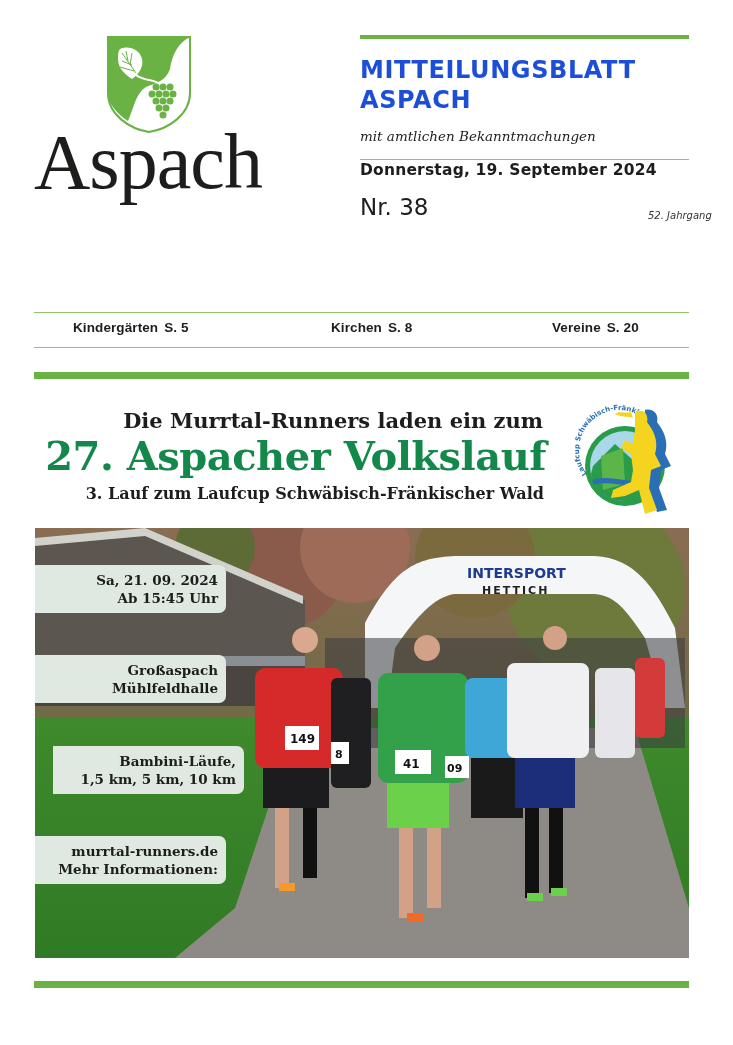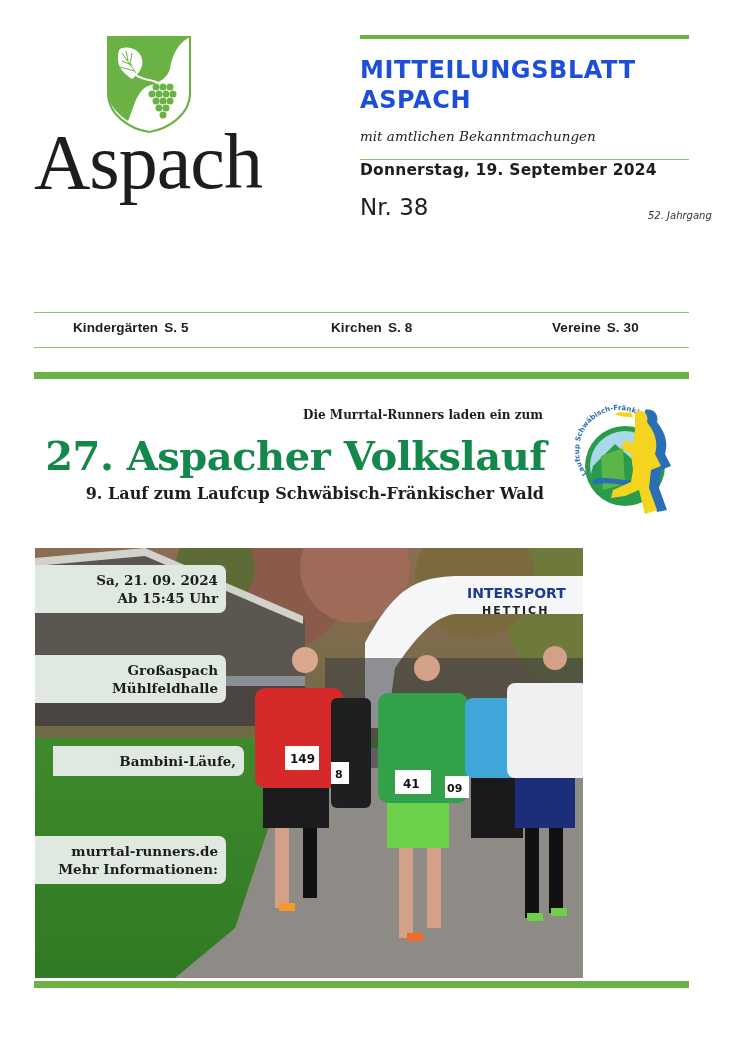--- a/index.html
+++ b/index.html
@@ -20,28 +20,28 @@
   #mast-year { left:648px; top:210px; font-family:"DejaVu Sans", sans-serif; font-style:italic; font-size:10px; color:#333; }
 
   
   .toc-line { left:34px; width:655px; height:1px; background:#8cc56b; }
   .toc-item { top:320px; font-family:"Liberation Sans", sans-serif; font-weight:bold; font-size:13.5px; color:#1d1d1b; letter-spacing:0.1px; }
   .toc-item .pg { margin-left:6px; }
 
   .green-bar { left:34px; width:655px; height:7px; background:#6ab244; }
 
   
-  #head-intro { right:190px; top:408px; font-family:"DejaVu Serif", serif; font-weight:bold; font-size:12px; color:#1d1d1b;text-align:center; }
+  #head-intro { right:190px; top:408px; font-family:"DejaVu Serif", serif; font-weight:bold; font-size:21px; color:#1d1d1b;text-align:center; }
   #head-title { right:187px; top:430px; font-family:"DejaVu Serif", serif; font-weight:bold; font-size:40px; line-height:52px; color:#14884a; letter-spacing:-0.5px; }
   #head-sub { right:189px; top:484px; font-family:"DejaVu Serif", serif; font-weight:bold; font-size:16px; color:#1d1d1b; }
 
   #laufcup-logo { left:573px; top:404px; width:104px; height:114px; }
 
   
-  #photo { left:35px; top:548px; width:548px; height:430px; overflow:hidden; background:#fdba74; }
+  #photo { left:35px; top:528px; width:654px; height:430px; overflow:hidden; background:#fdba74; }
   #photo svg { display:block; }
 
   .info-box { position:absolute; left:35px; width:191px; background:#dfe8e1; border-radius:0 7px 7px 0; text-align:right; padding:6px 8px 6px 16px; box-sizing:border-box; font-family:"DejaVu Serif", serif; font-weight:bold; font-size:13.5px; line-height:18px; color:#1d1d1b; }
   .info-box div { white-space:nowrap; }
 </style>
 </head>
 <body>
 
 <div class="abs" id="crest">
   <svg width="86" height="98" viewBox="0 0 86 98">
@@ -81,29 +81,29 @@
 <div class="abs" id="mast-year">52. Jahrgang</div>
 
 <div class="abs toc-line" style="top:312px;"></div>
 <div class="abs toc-item" style="left:73px;">
   <span>Kindergärten</span><span class="pg">S. 5</span>
 </div>
 <div class="abs toc-item" style="left:331px;">
   <span>Kirchen</span><span class="pg">S. 8</span>
 </div>
 <div class="abs toc-item" style="left:552px;">
-  <span>Vereine</span><span class="pg">S. 30</span>
+  <span>Vereine</span><span class="pg">S. 20</span>
 </div>
 <div class="abs toc-line" style="top:347px;"></div>
 
 <div class="abs green-bar" style="top:372px;"></div>
 
 <div class="abs" id="head-intro">Die Murrtal-Runners laden ein zum</div>
 <div class="abs" id="head-title">27. Aspacher Volkslauf</div>
-<div class="abs" id="head-sub">9. Lauf zum Laufcup Schwäbisch-Fränkischer Wald</div>
+<div class="abs" id="head-sub">3. Lauf zum Laufcup Schwäbisch-Fränkischer Wald</div>
 
 <div class="abs" id="laufcup-logo">
   <svg width="104" height="114" viewBox="0 0 104 114">
     <defs>
         <path id="arc" d="M14 70 A40 40 0 0 1 70 14"></path>
       </defs>
     <text font-size="7" fill="#2a6fb5" font-family="DejaVu Sans, sans-serif" font-weight="bold"><textPath href="#arc">Laufcup Schwäbisch-Fränkischer Wald</textPath></text>
     <circle cx="52" cy="62" r="40" fill="#2a9a4b"></circle>
     <circle cx="52" cy="62" r="35" fill="#a9d8e8"></circle>
     <path d="M20 62 L42 40 L60 56 L86 52 L88 72 C80 92 62 98 52 97 C34 97 20 84 18 70 Z" fill="#2a9a4b"></path>
@@ -196,19 +196,20 @@
 <div class="info-box" style="top:565px;">
   <div>Sa, 21. 09. 2024</div>
   <div>Ab 15:45 Uhr</div>
 </div>
 <div class="info-box" style="top:655px;">
   <div>Großaspach</div>
   <div>Mühlfeldhalle</div>
 </div>
 <div class="info-box" style="top:746px;margin-left:18px;">
   <div>Bambini-Läufe,</div>
+  <div>1,5 km, 5 km, 10 km</div>
 </div>
 <div class="info-box" style="top:836px;">
   <div>murrtal-runners.de</div>
   <div>Mehr Informationen:</div>
 </div>
 
 <div class="abs green-bar" style="top:981px;"></div>
 
 </body></html>

